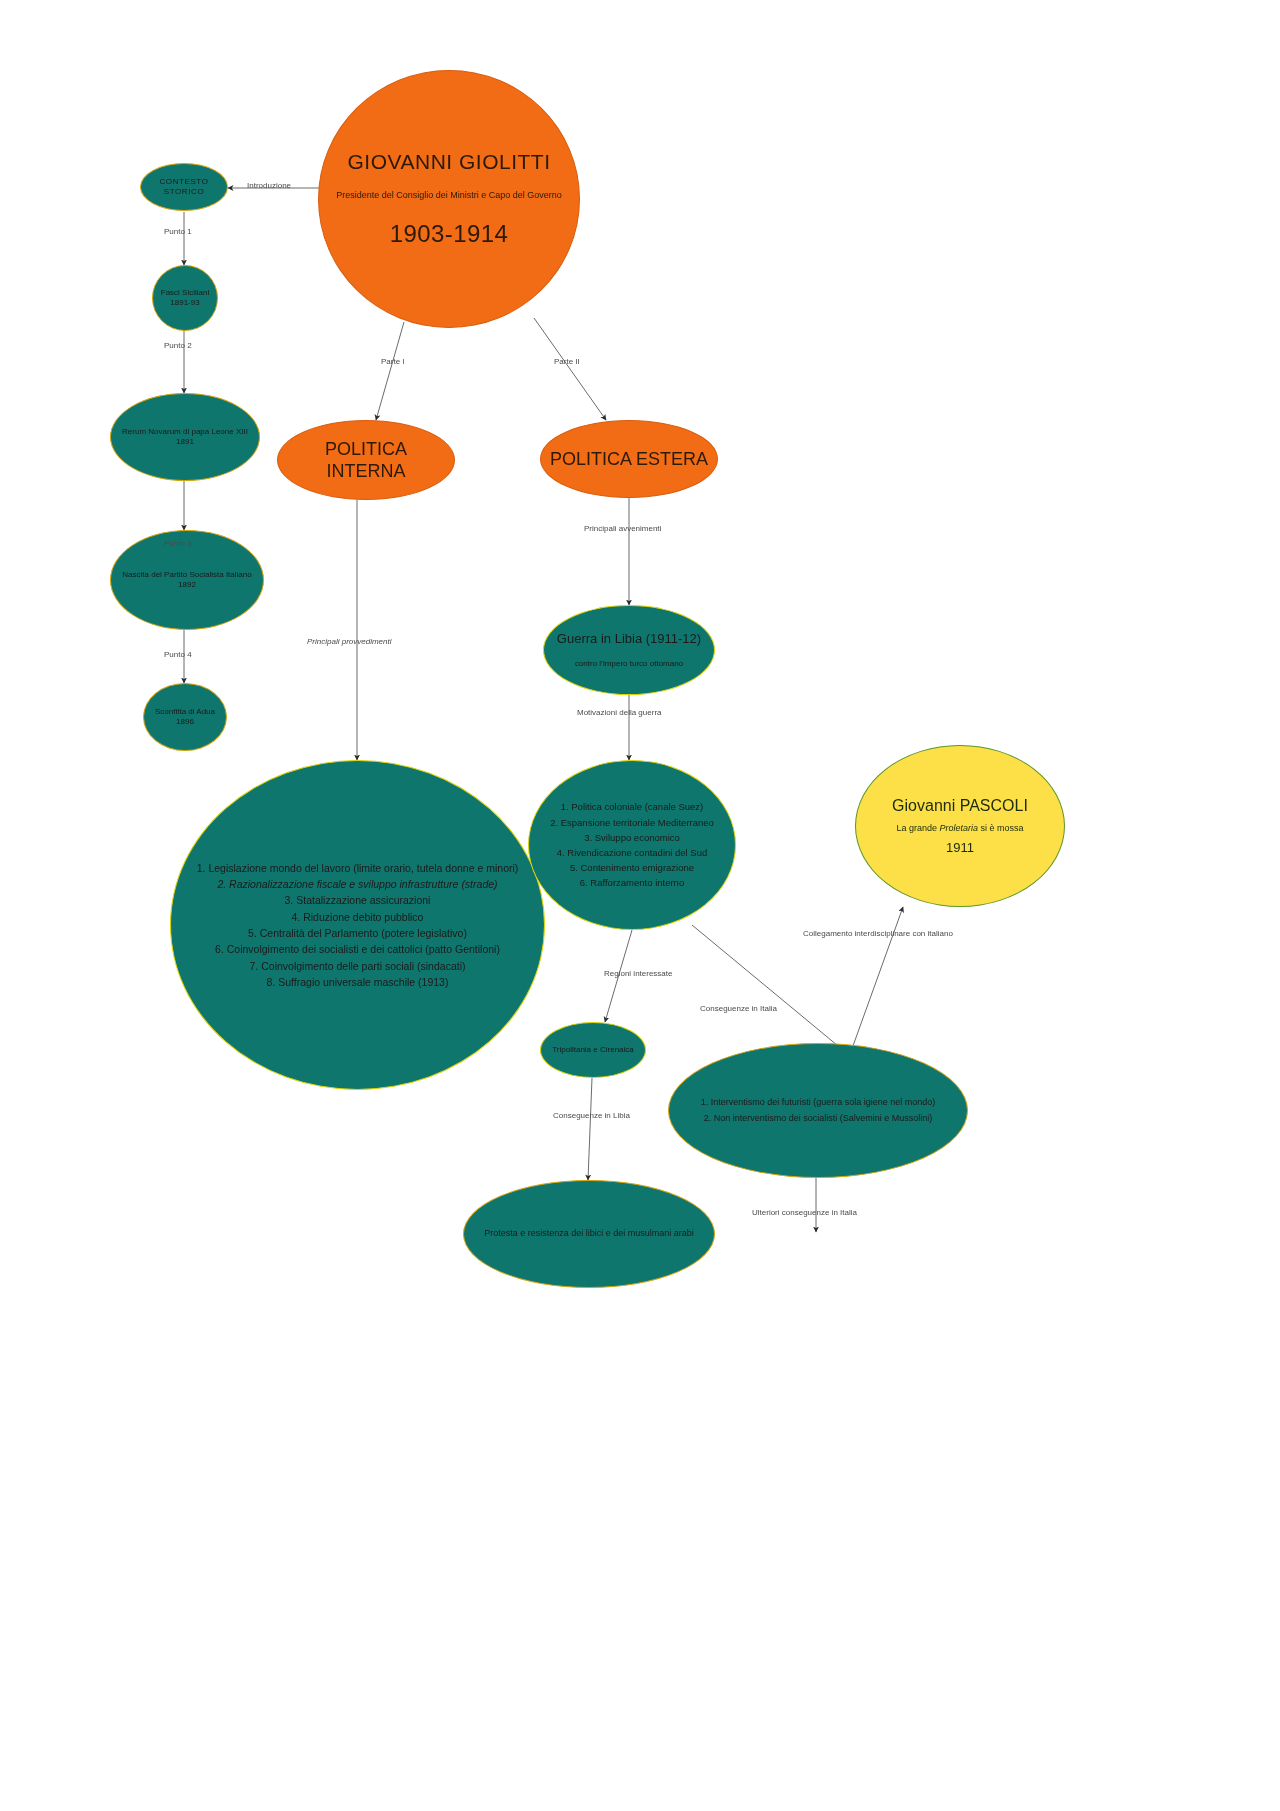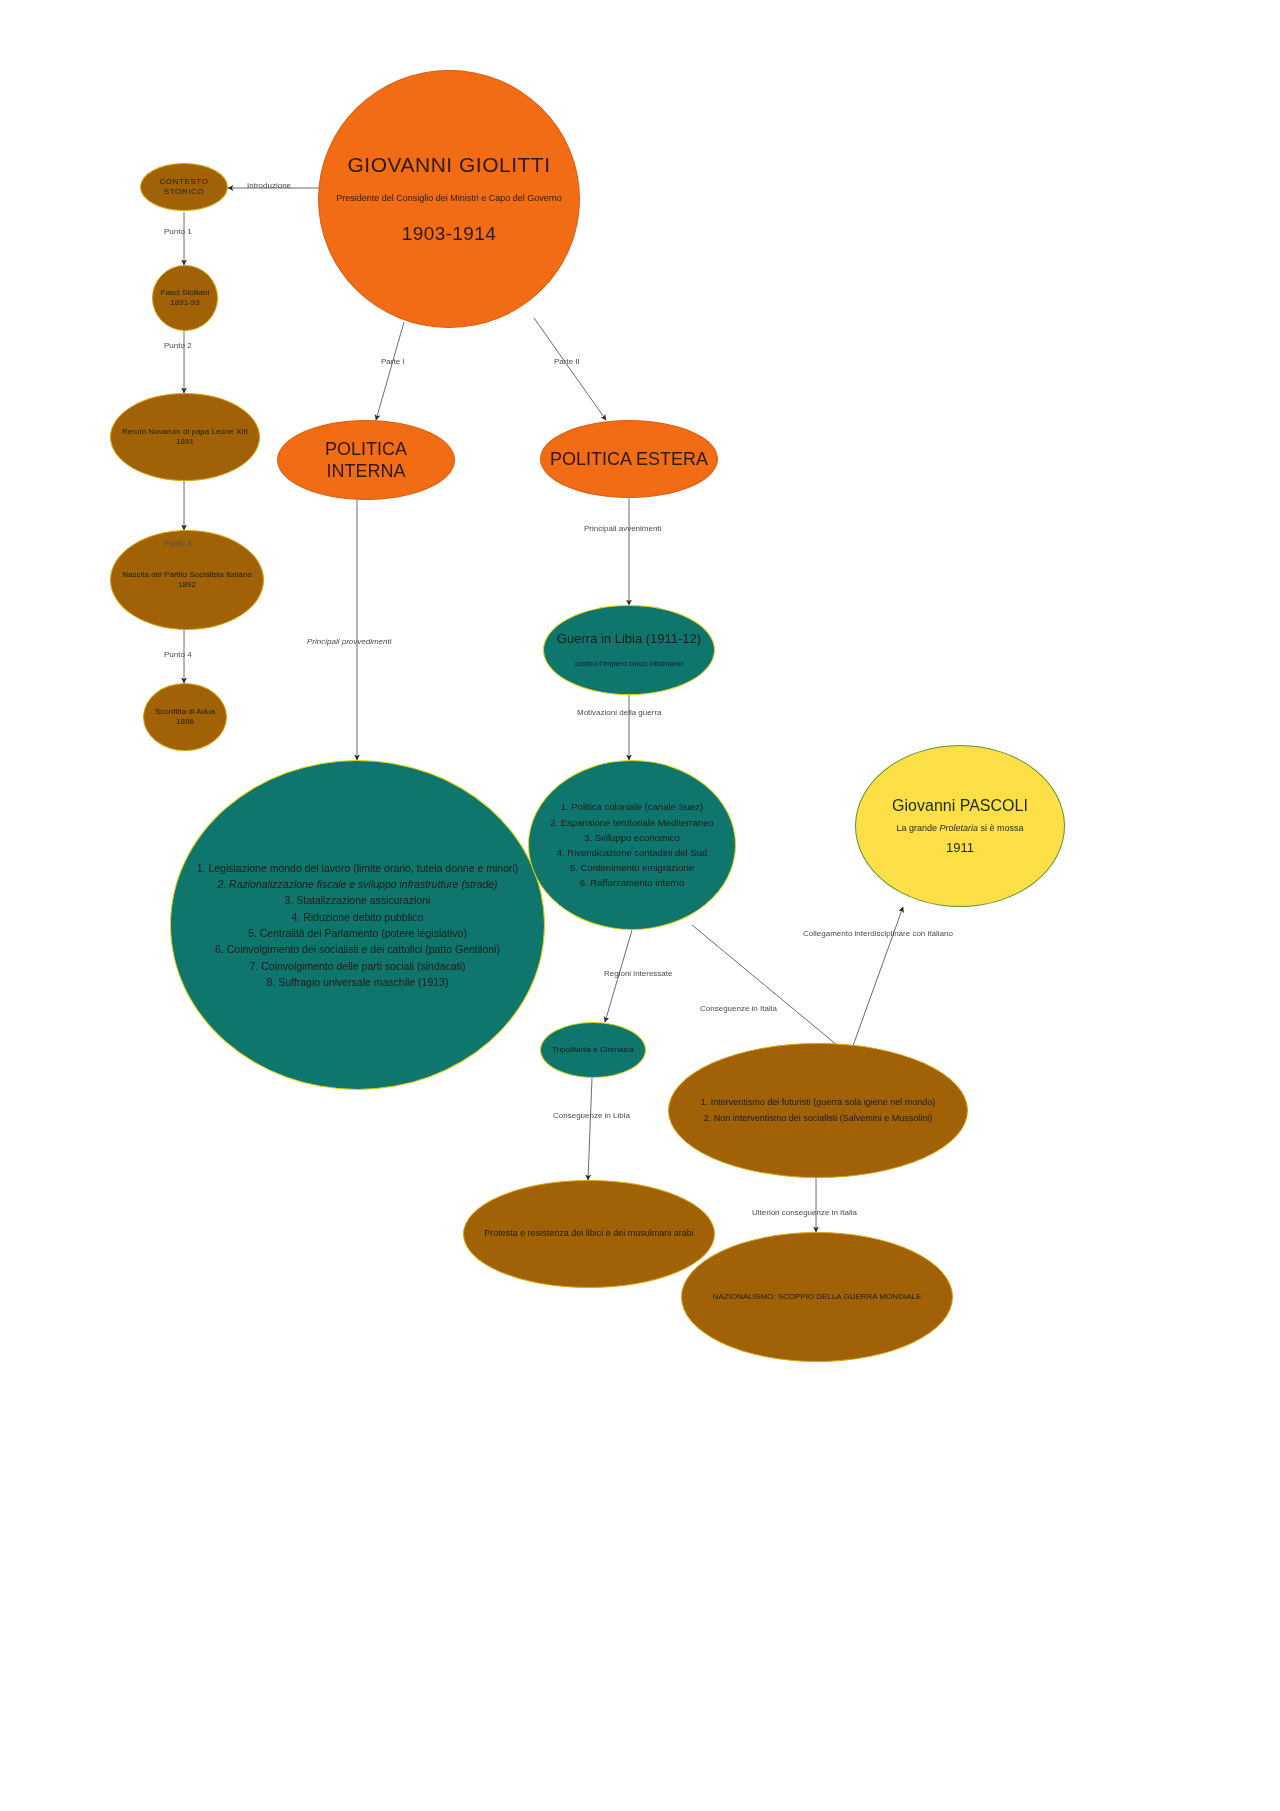--- a/index.html
+++ b/index.html
@@ -21,33 +21,33 @@
     text-align:center;
     border-radius:50%;
     box-sizing:border-box;
     color:#1a1a1a;
     line-height:1.25;
     padding:4px 6px;
     border:1px solid rgba(120,100,0,.35);
   }
   .node .txt{width:100%;}
   .n-orange{background:#f26c16;border-color:#d85d0d;color:#2b1a08;}
-  .n-amber{background:#a16207;border-color:#d6a411;}
+  .n-amber{background:#0f766e;border-color:#d6a411;}
   .n-yellow{background:#0f766e;border-color:#ddd30a;}
   .n-green{background:#fde047;border-color:#5c9727;color:#1b2b0c;}
   .edge-label{
     position:absolute;
     color:#4a4a4a;
     white-space:nowrap;
     transform-origin:left center;
   }
   svg.links{position:absolute;left:0;top:0;width:1280px;height:1811px;overflow:visible;}
   .lnk{stroke:#6b6b6b;fill:none;}
   .title-1{font-size:21px;letter-spacing:.5px;}
-  .title-2{font-size:19px;letter-spacing:.4px;}
+  .title-2{font-size:24px;letter-spacing:.4px;}
   .sub{font-size:9px;}
   .big{font-size:18px;}
   .med{font-size:11px;}
   .sm{font-size:9px;}
   .xs{font-size:8px;}
   .list{font-size:10.5px;line-height:1.55;}
   .list2{font-size:9.5px;line-height:1.6;}
   .ital{font-style:italic;}
   .spaced{letter-spacing:.6px;}
 </style>
@@ -181,23 +181,20 @@
     <div class="txt sm">Protesta e resistenza dei libici e dei musulmani arabi</div>
   </div>
 
   <div class="node n-amber" style="left:668px;top:1043px;width:300px;height:135px;">
     <div class="txt sm" style="line-height:1.7;">
       <div>1. Interventismo dei futuristi (guerra sola igiene nel mondo)</div>
       <div>2. Non interventismo dei socialisti (Salvemini e Mussolini)</div>
     </div>
   </div>
 
-  <div class="node n-amber" style="left:681px;top:1232px;width:272px;height:130px;">
-    <div class="txt xs">NAZIONALISMO: SCOPPIO DELLA GUERRA MONDIALE</div>
-  </div>
 
   <div class="node n-green" style="left:855px;top:745px;width:210px;height:162px;">
     <div class="txt">
       <div style="font-size:16px;">Giovanni PASCOLI</div>
       <div class="sm" style="margin:7px 0 6px;"><span>La grande </span><span class="ital">Proletaria</span><span> si è mossa</span></div>
       <div class="med" style="font-size:13px;">1911</div>
     </div>
   </div>
 
   <div class="edge-label xs" style="left:247px;top:181px;">Introduzione</div>

